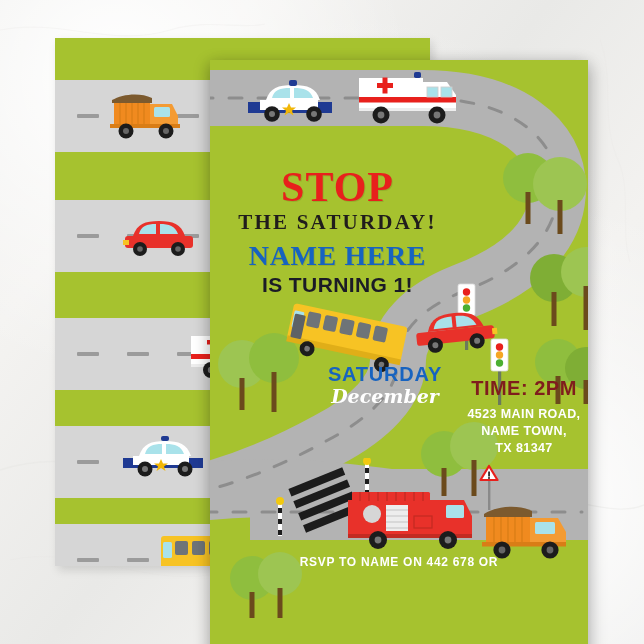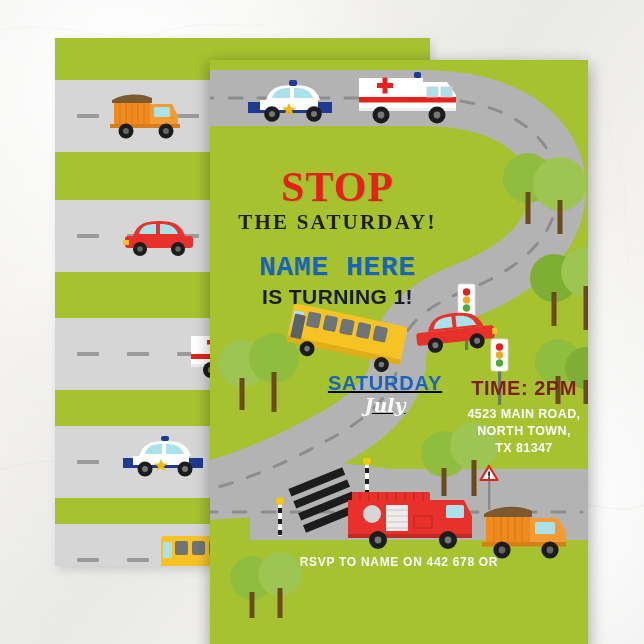--- a/index.html
+++ b/index.html
@@ -41,22 +41,22 @@
   .t-stop {
     font-family:"Liberation Serif", serif; font-weight:bold; color:#e8201c;
     font-size:42px; letter-spacing:1px; line-height:1;
     text-shadow:1px 1px 0 rgba(0,0,0,.10);
   }
   .t-traffic {
     font-family:"Liberation Serif", serif; font-weight:bold; color:#201d1c;
     font-size:21px; letter-spacing:2.2px; margin-top:4px; line-height:1;
   }
   .t-name {
-    font-family:Liberation Mono, monospace; font-weight:bold; color:#1763c0;
-    font-size:28px; letter-spacing:.6px; margin-top:21px; line-height:1;
+    font-family:Liberation Serif, serif; font-weight:bold; color:#1763c0;
+    font-size:28px; letter-spacing:.6px; margin-top:9px; line-height:1;
     text-shadow:1px 1px 0 rgba(0,0,0,.09);
   }
   .t-turning {
     font-family:"Liberation Sans", sans-serif; font-weight:bold; color:#1b1b26;
     font-size:21px; letter-spacing:.4px; margin-top:4px; line-height:1;
   }
 
   .detail-col { position:absolute; text-align:center; }
   .d-day { font-weight:bold; color:#1763c0; font-size:20px; letter-spacing:.8px; line-height:1.05; }
   .d-month { font-family:"DejaVu Serif", serif; font-style:italic; font-weight:bold;
@@ -456,30 +456,30 @@
       <circle cx="78" cy="58" r="3.4" fill="#666"></circle>
   </svg>
 
   <div class="headline" style="top:106px;">
     <div class="t-stop">STOP</div>
     <div class="t-traffic">THE SATURDAY!</div>
     <div class="t-name">NAME HERE</div>
     <div class="t-turning">IS TURNING 1!</div>
   </div>
 
-  <div class="detail-col" style="left:100px;top:313px;width:150px;text-decoration:underline;">
+  <div class="detail-col" style="left:100px;top:304px;width:150px;">
     <div class="d-day">SATURDAY</div>
-    <div class="d-month">July</div>
+    <div class="d-month">December</div>
   </div>
 
   <div class="detail-col" style="left:244px;top:318px;width:140px;">
     <div class="d-time">TIME: 2PM</div>
     <div class="d-addr">
       <div>4523 MAIN ROAD,</div>
-      <div>NORTH TOWN,</div>
+      <div>NAME TOWN,</div>
       <div>TX 81347</div>
     </div>
   </div>
 
   <div class="rsvp" style="top:494px;">
     <div>RSVP TO NAME ON 442 678 OR</div>
   </div>
 </div>
 
 </body></html>

